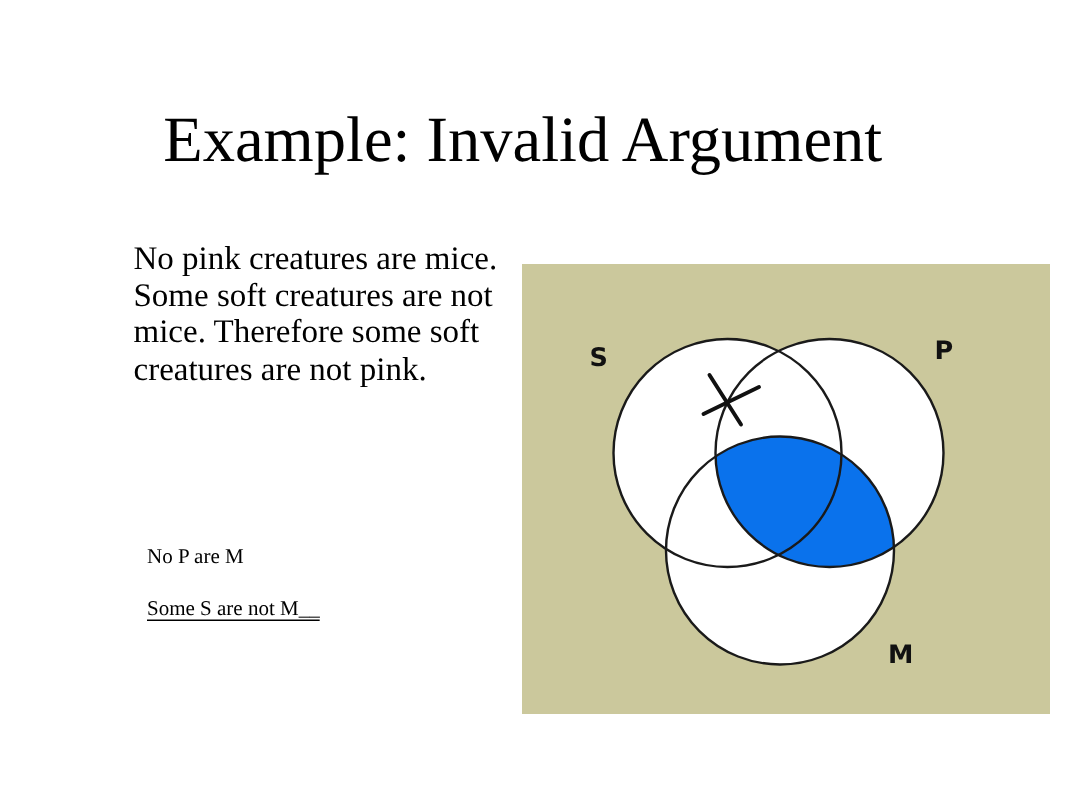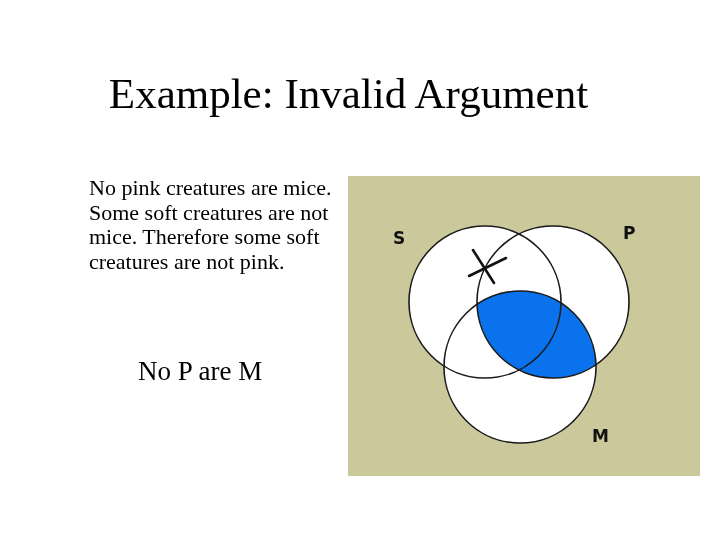--- a/index.html
+++ b/index.html
@@ -7,42 +7,43 @@
       width: 720px; height: 540px; background: #ffffff;
       position: relative; overflow: hidden;
       font-family: "Liberation Serif", "DejaVu Serif", serif; color: #000;
     }
     .title {
       position: absolute; left: 0; top: 68px; width: 697px;
       text-align: center; font-size: 43px; line-height: 52px;
     }
     .argument {
       position: absolute; left: 89px; top: 160px; width: 262px;
-      font-size: 22px; line-height: 24.5px; margin-top: 16px;
+      font-size: 22px; line-height: 24.5px;
     }
     .syllogism {
       position: absolute; left: 98px; top: 354px;
-      font-size: 27px; line-height: 35px; margin-left: 40px;
+      font-size: 14px; line-height: 35px;
     }
     .syllogism div { white-space: pre; }
     .underlined { text-decoration: underline; text-underline-offset: 3px; }
     .diagram {
       position: absolute; left: 348px; top: 176px; width: 352px; height: 300px;
     }
     .diagram svg { display: block; }
   </style>
 </head>
 <body>
 
 <div class="title">Example: Invalid Argument</div>
 
 <div class="argument">No pink creatures are mice. Some soft creatures are not mice. Therefore some soft creatures are not pink.</div>
 
 <div class="syllogism">
   <div>No P are M</div>
+  <div class="underlined">Some S are not M__</div>
 </div>
 
 <div class="diagram">
   <svg width="352" height="300" viewBox="0 0 352 300" xmlns="http://www.w3.org/2000/svg">
     <defs>
       <clipPath id="clipP">
           <circle cx="205" cy="126" r="76"></circle>
         </clipPath>
     </defs>
     <rect x="0" y="0" width="352" height="300" fill="#cbc89c"></rect>

